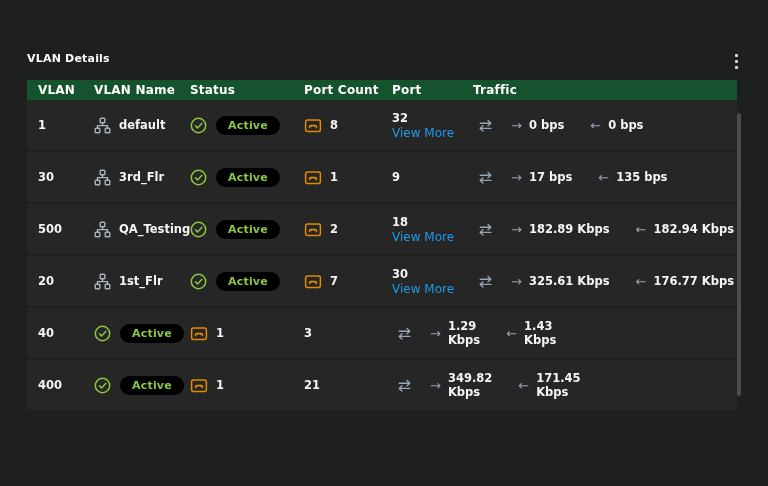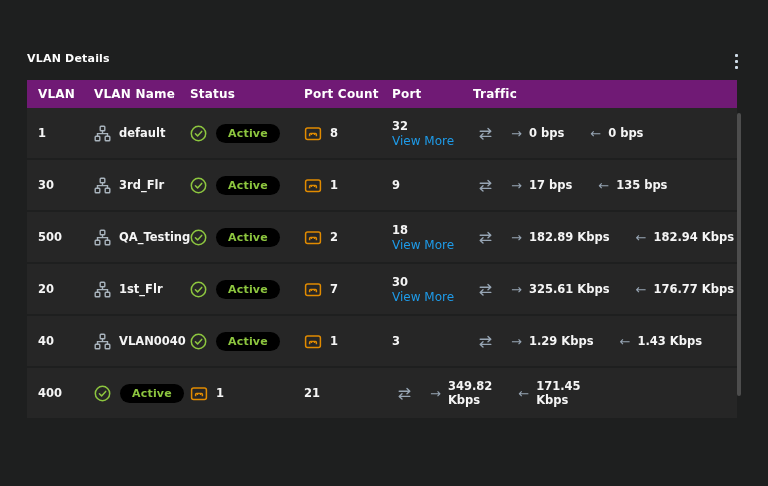--- a/index.html
+++ b/index.html
@@ -21,22 +21,22 @@
     padding:2px;cursor:pointer;
   }
   .kebab i{width:3px;height:3px;border-radius:1px;background:#cfdce8;display:block;}
   .table{
     position:absolute;left:27px;top:80px;width:710px;
   }
   .thead{
     display:grid;
     grid-template-columns:67px 96px 114px 88px 81px 1fr;
     align-items:center;
-    height:28px;
-    background:#701a75;
+    height:20px;
+    background:#14532d;
     font-size:12px;font-weight:700;letter-spacing:.2px;color:#ffffff;
   }
   .thead .th:first-child{padding-left:11px;}
   .tbody .tr{
     display:grid;
     grid-template-columns:67px 96px 114px 88px 81px 1fr;
     align-items:center;
     height:50px;
     background:#262626;
     border-bottom:2px solid #1e1f1f;
@@ -292,31 +292,20 @@
       <span class="val-tx">325.61 Kbps</span>
       <span class="arrow">←</span>
       <span class="val-rx">176.77 Kbps</span>
     </div>
   </div>
 
   <div class="tr">
     <div class="td c-vlan">
       <span>40</span>
     </div>
-    <div class="td c-name">
-      <span class="icon">
-        <svg width="17" height="17" viewBox="0 0 17 17" fill="none" stroke="#a9b4bd" stroke-width="1.4">
-          <rect x="6.2" y="1.2" width="4.6" height="4.6" rx="0.8"></rect>
-          <rect x="1.2" y="11.2" width="4.6" height="4.6" rx="0.8"></rect>
-          <rect x="11.2" y="11.2" width="4.6" height="4.6" rx="0.8"></rect>
-          <path d="M8.5 5.8 V8.6 M3.5 11.2 V8.6 H13.5 V11.2"></path>
-        </svg>
-      </span>
-      <span>VLAN0040</span>
-    </div>
     <div class="td c-status">
       <span class="icon">
         <svg width="17" height="17" viewBox="0 0 17 17" fill="none" stroke="#8dc63f" stroke-width="1.5">
           <circle cx="8.5" cy="8.5" r="7.2"></circle>
           <path d="M5.4 8.7 L7.6 10.9 L11.7 6.4" stroke-linecap="round" stroke-linejoin="round"></path>
         </svg>
       </span>
       <span class="badge">Active</span>
     </div>
     <div class="td c-portcount">

